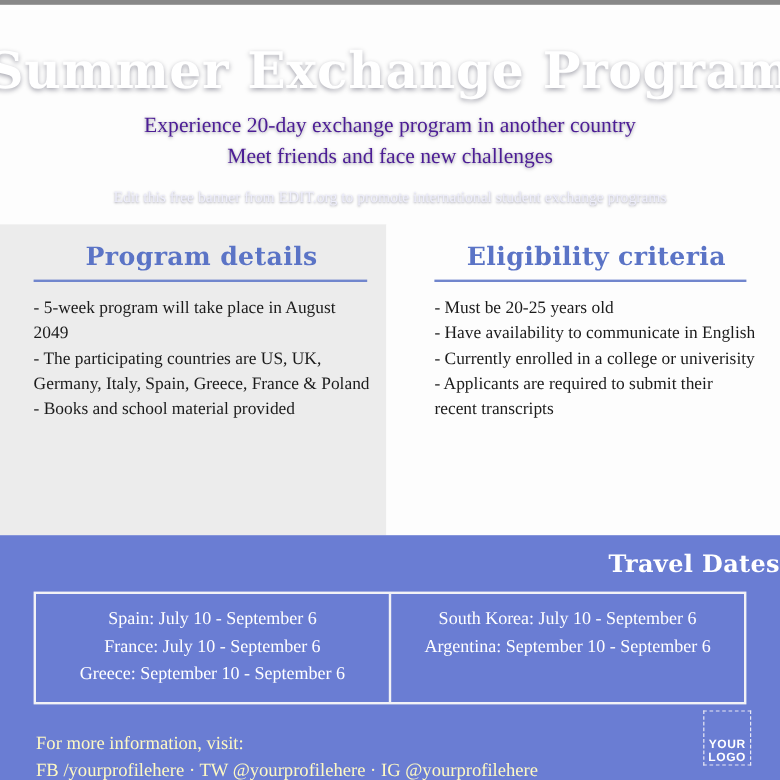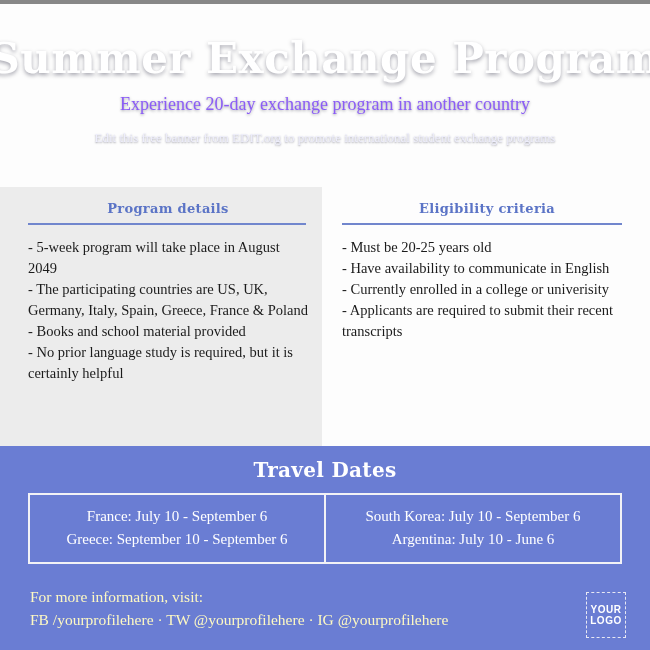--- a/index.html
+++ b/index.html
@@ -36,43 +36,43 @@
     font-family:"DejaVu Serif","Liberation Serif",serif;
     font-weight:bold;
     font-size:42px;
     line-height:1.05;
     color:#ffffff;
     letter-spacing:0.5px;
     text-shadow:0 2px 4px rgba(0,0,30,0.35);
     white-space:nowrap;
   }
   .hero-sub {
-    color:#8b5cf6;
+    color:#4c1d95;
     font-size:18px;
     line-height:26px;
     text-shadow:0 1px 3px rgba(0,0,30,0.4);
   }
   .hero-sub.first { margin-top:10px; }
   .hero-note {
     margin-top:13px;
     color:#eeeefc;
     font-size:13px;
     text-shadow:0 1px 2px rgba(0,0,30,0.4);
   }
 
   
   .columns { display:flex; height:259px; }
   .col { padding-top:14px; }
   .col-left  { width:322px; background:#ececec; padding-left:28px; padding-right:14px; }
-  .col-right { flex:1; background:#fdfdfd; padding-left:20px; padding-right:18px; }
+  .col-right { flex:1; background:#fdfdfd; padding-left:40px; padding-right:18px; }
   .col-heading {
     text-align:center;
     font-family:"DejaVu Serif","Liberation Serif",serif;
     font-weight:bold;
-    font-size:13px;
+    font-size:21px;
     color:#5b74c6;
     letter-spacing:0.3px;
   }
   .rule {
     border-bottom:2px solid #7186cd;
     margin-top:7px;
     margin-bottom:12px;
   }
   .col-left  .rule { margin-right:2px; }
   .col-right .rule { margin-right:10px; }
@@ -83,21 +83,21 @@
   }
 
   
   .travel {
     position:relative;
     height:208px;
     background:#6a7dd3;
     color:#ffffff;
   }
   .travel-heading {
-    text-align:center;
+    text-align:right;
     font-family:"DejaVu Serif","Liberation Serif",serif;
     font-weight:bold;
     font-size:20px;
     padding-top:12px;
     letter-spacing:0.3px;
   }
   .travel-table {
     display:flex;
     margin:11px 28px 0 28px;
     border:2px solid #f2f2f6;
@@ -112,77 +112,78 @@
 
   .footer-info { margin:21px 0 0 30px; }
   .footer-info p { font-size:15.5px; line-height:23px; color:#fef9c3; }
 
   .logo-box {
     position:absolute;
     right:24px; top:146px;
     width:40px; height:46px;
     border:1px dashed #e8e8f4;
     display:flex; flex-direction:column;
-    align-items:center; justify-content:center;
+    align-items:center; justify-content:flex-end;
     cursor:pointer;
   }
   .logo-box span {
     font-family:"Liberation Sans","DejaVu Sans",sans-serif;
     font-weight:bold;
     font-size:10px;
     line-height:11px;
     letter-spacing:0.5px;
     color:#ffffff;
   }
 </style>
 </head>
 <body>
 
 <div class="page">
 
   <header class="hero">
     <div class="hero-bg"></div>
     <h1 class="hero-title">Summer Exchange Program</h1>
     <p class="hero-sub first">Experience 20-day exchange program in another country</p>
+    <p class="hero-sub">Meet friends and face new challenges</p>
     <p class="hero-note">Edit this free banner from EDIT.org to promote international student exchange programs</p>
   </header>
 
   <main class="columns">
 
     <section class="col col-left">
       <h2 class="col-heading">Program details</h2>
       <div class="rule"></div>
       <p class="item">- 5-week program will take place in August 2049</p>
       <p class="item">- The participating countries are US, UK, Germany, Italy, Spain, Greece, France &amp; Poland</p>
       <p class="item">- Books and school material provided</p>
-      <p class="item">- No prior language study is required, but it is certainly helpful</p>
     </section>
 
     <section class="col col-right">
       <h2 class="col-heading">Eligibility criteria</h2>
       <div class="rule"></div>
       <p class="item">- Must be 20-25 years old</p>
       <p class="item">- Have availability to communicate in English</p>
       <p class="item">- Currently enrolled in a college or univerisity</p>
       <p class="item">- Applicants are required to submit their recent transcripts</p>
     </section>
 
   </main>
 
   <section class="travel">
     <h2 class="travel-heading">Travel Dates</h2>
 
     <div class="travel-table">
       <div class="travel-cell left">
+        <p>Spain: July 10 - September 6</p>
         <p>France: July 10 - September 6</p>
         <p>Greece: September 10 - September 6</p>
       </div>
       <div class="travel-cell">
         <p>South Korea: July 10 - September 6</p>
-        <p>Argentina: July 10 - June 6</p>
+        <p>Argentina: September 10 - September 6</p>
       </div>
     </div>
 
     <div class="footer-info">
       <p>For more information, visit:</p>
       <p>FB /yourprofilehere · TW @yourprofilehere · IG @yourprofilehere</p>
     </div>
 
     <div class="logo-box">
       <span>YOUR</span>

